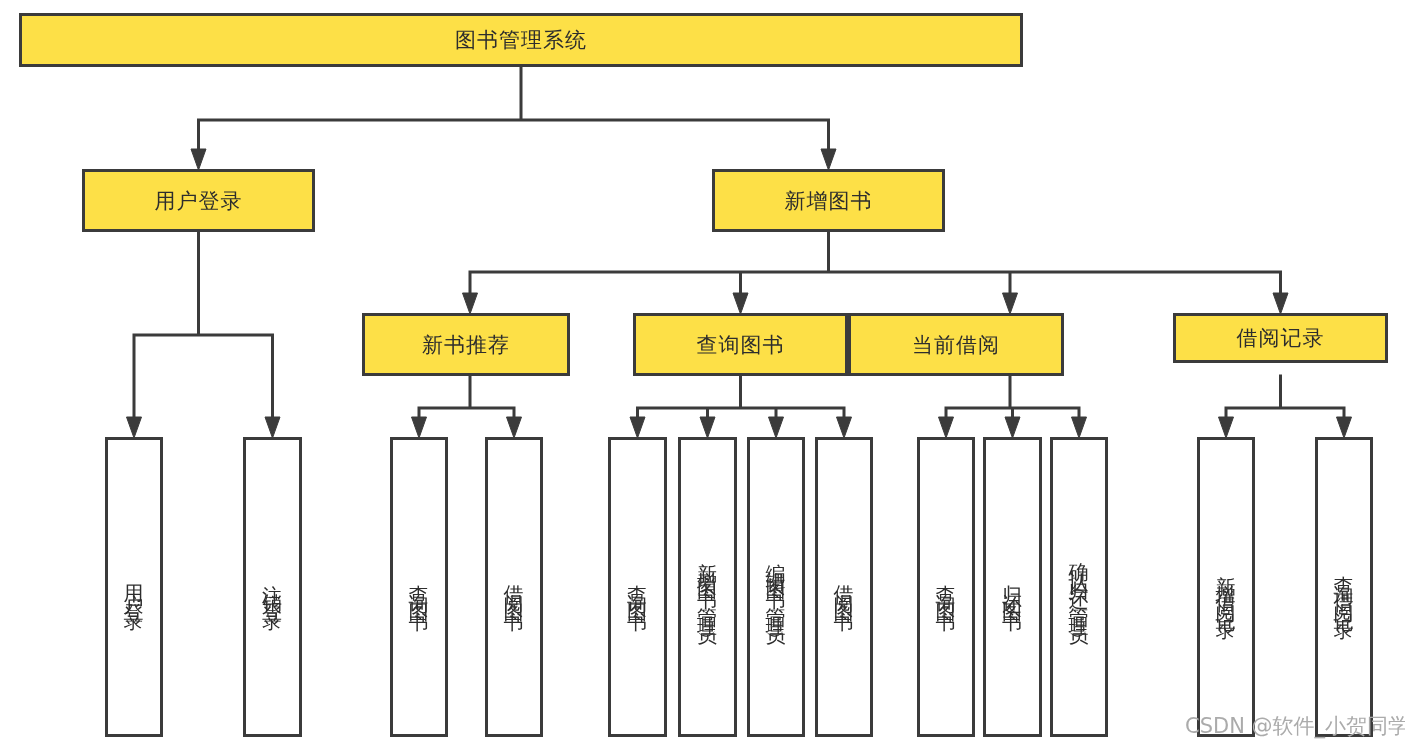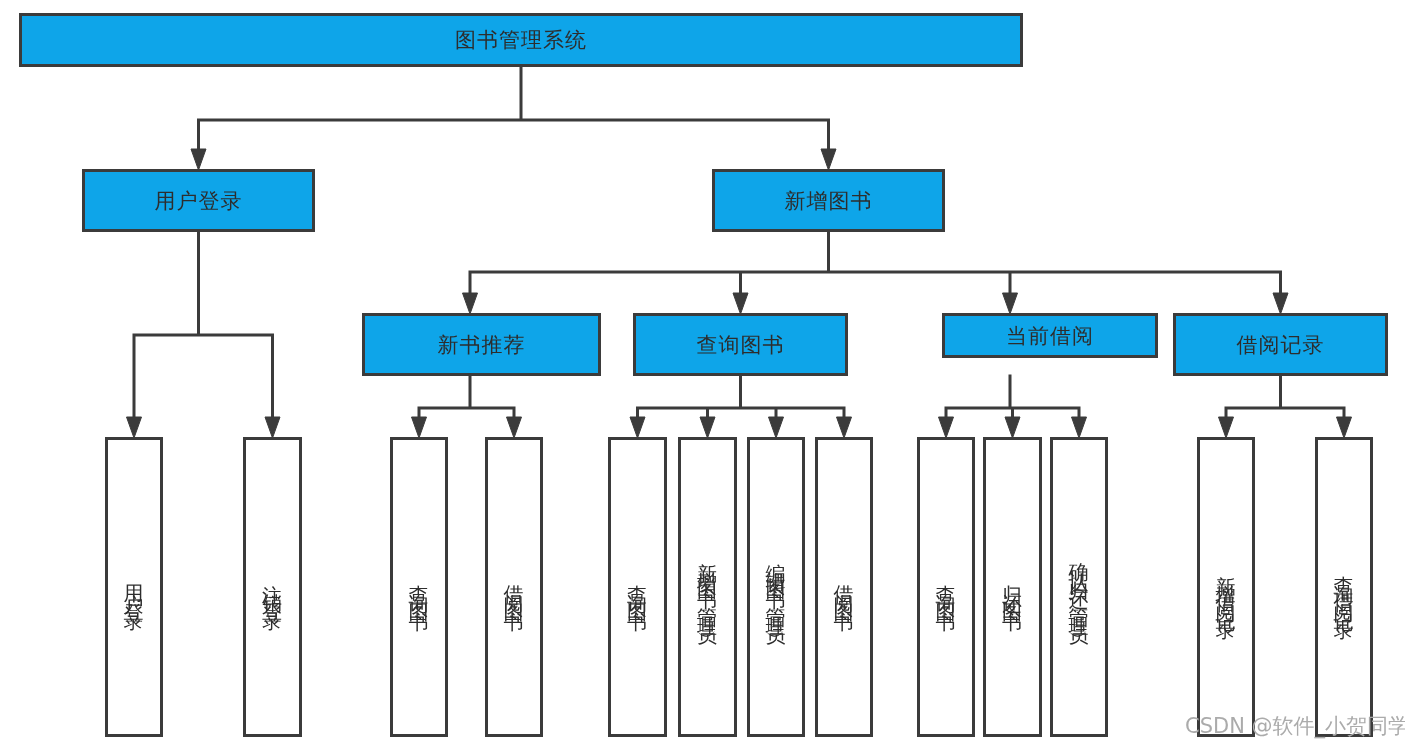--- a/index.html
+++ b/index.html
@@ -13,21 +13,21 @@
   #stage{
     position:relative;
     width:1405px;height:747px;
     background:var(--bg);
     overflow:hidden;
   }
   #wires{position:absolute;left:0;top:0;z-index:1;}
   .hbox{
     position:absolute;z-index:2;
     box-sizing:border-box;
-    background:#0ea5e9;
+    background:#fde047;
     border:3px solid var(--line);
     display:flex;align-items:center;justify-content:center;
     font-size:21px;color:var(--text);
     letter-spacing:1px;
     white-space:nowrap;
   }
   .vbox{
     position:absolute;z-index:2;
     box-sizing:border-box;
     background:#fff;
@@ -91,24 +91,24 @@
       <path d="M1226 438 L1218.5 417 L1233.5 417 Z"></path>
       <path d="M1344 438 L1336.5 417 L1351.5 417 Z"></path>
     </g>
   </svg>
 
   <div class="hbox" style="left:19px;top:13px;width:1004px;height:54px">图书管理系统</div>
 
   <div class="hbox" style="left:82px;top:169px;width:233px;height:63px">用户登录</div>
   <div class="hbox" style="left:712px;top:169px;width:233px;height:63px">新增图书</div>
 
-  <div class="hbox" style="left:362px;top:313px;width:239px;height:63px">新书推荐</div>
+  <div class="hbox" style="left:362px;top:313px;width:208px;height:63px">新书推荐</div>
   <div class="hbox" style="left:633px;top:313px;width:215px;height:63px">查询图书</div>
-  <div class="hbox" style="left:942px;top:313px;width:216px;height:45px">当前借阅</div>
-  <div class="hbox" style="left:1173px;top:313px;width:215px;height:63px">借阅记录</div>
+  <div class="hbox" style="left:848px;top:313px;width:216px;height:63px">当前借阅</div>
+  <div class="hbox" style="left:1173px;top:313px;width:215px;height:50px">借阅记录</div>
 
   <div class="vbox" style="left:105px;top:437px;width:58px;height:300px">用户登录</div>
   <div class="vbox" style="left:243px;top:437px;width:59px;height:300px">注销登录</div>
 
   <div class="vbox" style="left:390px;top:437px;width:58px;height:300px">查询图书</div>
   <div class="vbox" style="left:485px;top:437px;width:58px;height:300px">借阅图书</div>
 
   <div class="vbox" style="left:608px;top:437px;width:59px;height:300px">查询图书</div>
   <div class="vbox" style="left:678px;top:437px;width:59px;height:300px">新增图书（管理员）</div>
   <div class="vbox" style="left:747px;top:437px;width:58px;height:300px">编辑图书（管理员）</div>

